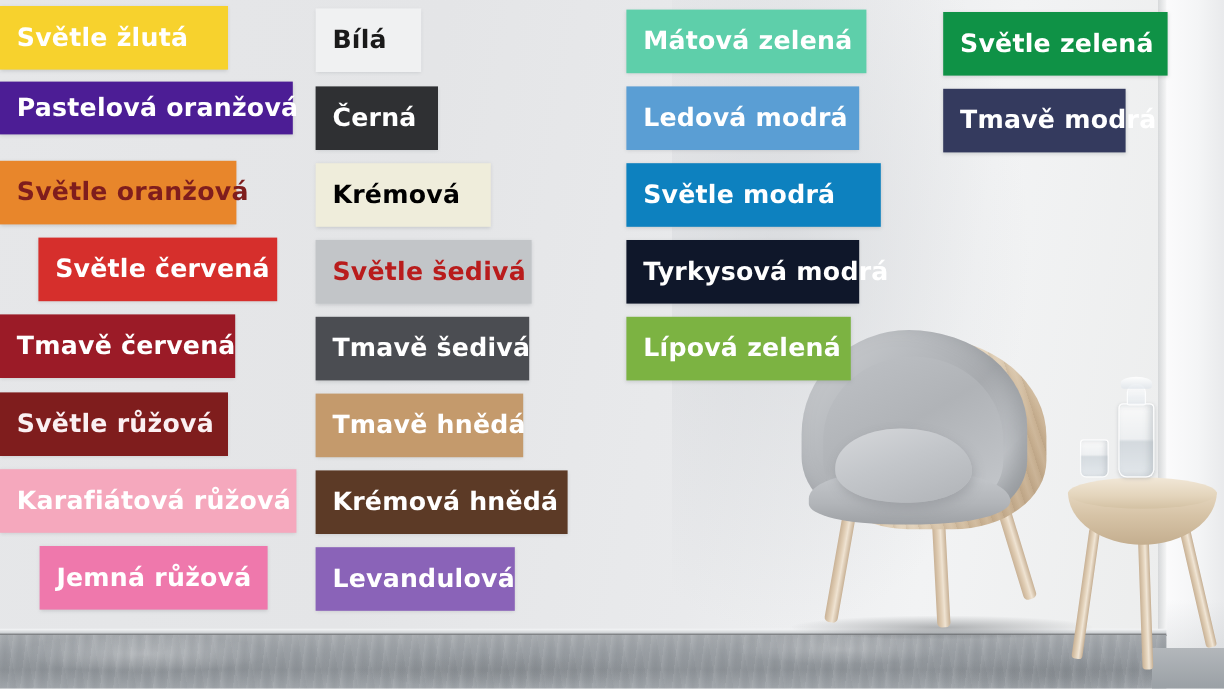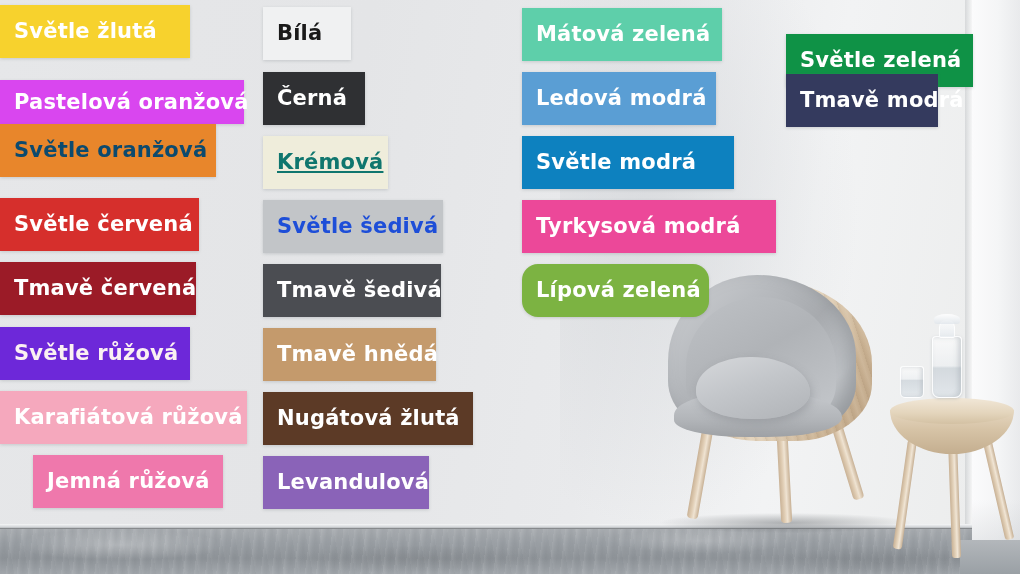--- a/index.html
+++ b/index.html
@@ -269,44 +269,44 @@
       <div class="glass"></div>
       <div class="carafe"></div>
       <div class="carafe-neck"></div>
       <div class="carafe-lid"></div>
     </div>
   </div>
 
   <div class="columns">
     <div class="col col-1">
         <div class="swatch" style="top: 5px; width: 190px; height: 53px; background: rgb(247, 210, 45); color: rgb(255, 255, 255);">Světle žlutá</div>
-        <div class="swatch" style="top: 80px; width: 244px; height: 44px; background: #d946ef; color: rgb(255, 255, 255);">Pastelová oranžová</div>
-        <div class="swatch" style="top: 124px; width: 216px; height: 53px; background: rgb(232, 134, 43); color: #0c4a6e;">Světle oranžová</div>
-        <div class="swatch" style="top: 198px; width: 199px; height: 53px; background: rgb(214, 47, 44); color: rgb(255, 255, 255);">Světle červená</div>
+        <div class="swatch" style="top: 68px; width: 244px; height: 44px; background: #4c1d95; color: rgb(255, 255, 255);">Pastelová oranžová</div>
+        <div class="swatch" style="top: 134px; width: 197px; height: 53px; background: rgb(232, 134, 43); color: #7f1d1d;">Světle oranžová</div>
+        <div class="swatch" style="top: 198px; width: 199px; height: 53px; background: rgb(214, 47, 44); color: rgb(255, 255, 255); margin-left: 32px;">Světle červená</div>
         <div class="swatch" style="top: 262px; width: 196px; height: 53px; background: rgb(155, 27, 39); color: rgb(255, 255, 255);">Tmavě červená</div>
-        <div class="swatch" style="top: 327px; width: 190px; height: 53px; background: #6d28d9; color: rgb(251, 240, 242);">Světle růžová</div>
+        <div class="swatch" style="top: 327px; width: 190px; height: 53px; background: #7f1d1d; color: rgb(251, 240, 242);">Světle růžová</div>
         <div class="swatch" style="top: 391px; width: 247px; height: 53px; background: rgb(245, 168, 189); color: rgb(255, 255, 255);">Karafiátová růžová</div>
         <div class="swatch" style="top: 455px; width: 190px; height: 53px; background: rgb(239, 120, 172); color: rgb(255, 255, 255); margin-left: 33px;">Jemná růžová</div>
       </div>
     <div class="col col-2">
         <div class="swatch" style="top: 7px; width: 88px; height: 53px; background: rgb(240, 241, 242); color: rgb(26, 26, 26);">Bílá</div>
         <div class="swatch" style="top: 72px; width: 102px; height: 53px; background: rgb(47, 48, 51); color: rgb(255, 255, 255);">Černá</div>
-        <div class="swatch" style="top: 136px; width: 125px; height: 53px; background: rgb(239, 237, 219); color: #0f766e; text-decoration: underline;">Krémová</div>
-        <div class="swatch" style="top: 200px; width: 180px; height: 53px; background: rgb(194, 197, 200); color: #1d4ed8;">Světle šedivá</div>
+        <div class="swatch" style="top: 136px; width: 146px; height: 53px; background: rgb(239, 237, 219); color: #000000;">Krémová</div>
+        <div class="swatch" style="top: 200px; width: 180px; height: 53px; background: rgb(194, 197, 200); color: #b91c1c;">Světle šedivá</div>
         <div class="swatch" style="top: 264px; width: 178px; height: 53px; background: rgb(75, 77, 82); color: rgb(255, 255, 255);">Tmavě šedivá</div>
         <div class="swatch" style="top: 328px; width: 173px; height: 53px; background: rgb(196, 154, 108); color: rgb(255, 255, 255);">Tmavě hnědá</div>
-        <div class="swatch" style="top: 392px; width: 210px; height: 53px; background: rgb(92, 58, 38); color: rgb(255, 255, 255);">Nugátová žlutá</div>
+        <div class="swatch" style="top: 392px; width: 210px; height: 53px; background: rgb(92, 58, 38); color: rgb(255, 255, 255);">Krémová hnědá</div>
         <div class="swatch" style="top: 456px; width: 166px; height: 53px; background: rgb(138, 99, 184); color: rgb(255, 255, 255);">Levandulová</div>
       </div>
     <div class="col col-3">
         <div class="swatch" style="top: 8px; width: 200px; height: 53px; background: rgb(94, 207, 170); color: rgb(255, 255, 255);">Mátová zelená</div>
         <div class="swatch" style="top: 72px; width: 194px; height: 53px; background: rgb(90, 158, 212); color: rgb(255, 255, 255);">Ledová modrá</div>
         <div class="swatch" style="top: 136px; width: 212px; height: 53px; background: rgb(13, 129, 191); color: rgb(255, 255, 255);">Světle modrá</div>
-        <div class="swatch" style="top: 200px; width: 254px; height: 53px; background: #ec4899; color: rgb(255, 255, 255);">Tyrkysová modrá</div>
-        <div class="swatch" style="top: 264px; width: 187px; height: 53px; background: rgb(124, 179, 66); color: rgb(255, 255, 255); border-radius: 16px;">Lípová zelená</div>
+        <div class="swatch" style="top: 200px; width: 194px; height: 53px; background: #0f172a; color: rgb(255, 255, 255);">Tyrkysová modrá</div>
+        <div class="swatch" style="top: 264px; width: 187px; height: 53px; background: rgb(124, 179, 66); color: rgb(255, 255, 255);">Lípová zelená</div>
       </div>
     <div class="col col-4">
-        <div class="swatch" style="top: 10px; width: 187px; height: 53px; background: rgb(15, 146, 70); color: rgb(255, 255, 255); margin-top: 24px;">Světle zelená</div>
+        <div class="swatch" style="top: 10px; width: 187px; height: 53px; background: rgb(15, 146, 70); color: rgb(255, 255, 255);">Světle zelená</div>
         <div class="swatch" style="top: 74px; width: 152px; height: 53px; background: rgb(52, 58, 94); color: rgb(255, 255, 255);">Tmavě modrá</div>
       </div>
   </div>
 
 </div>
 
 </body></html>

